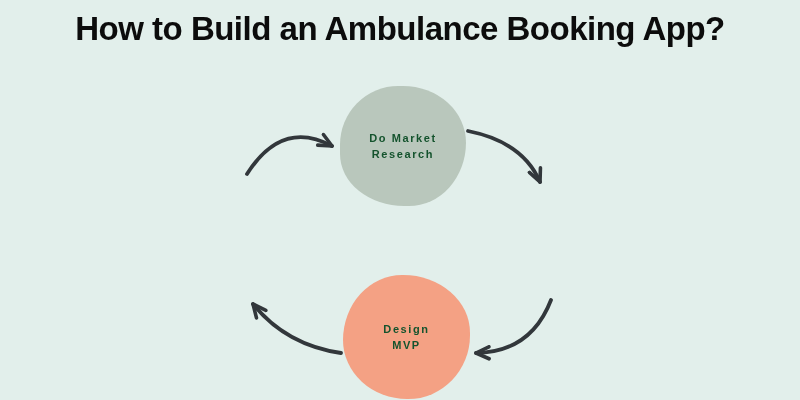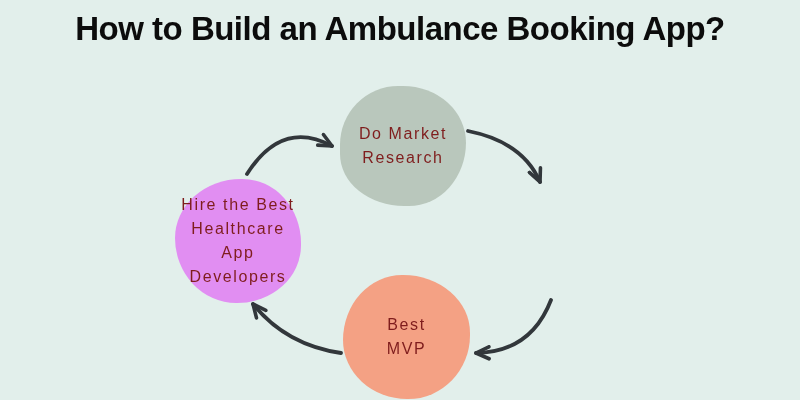--- a/index.html
+++ b/index.html
@@ -29,25 +29,25 @@
     top: 0;
   }
   .node {
     position: absolute;
     display: flex;
     align-items: center;
     justify-content: center;
     text-align: center;
   }
   .node .label {
-    font-size: 16px;
-    font-weight: normal;
+    font-size: 11px;
+    font-weight: bold;
     letter-spacing: 1.6px;
     line-height: 1.5;
-    color: #7f1d1d;
+    color: #14532d;
     white-space: pre-line;
   }
   .node-research {
     left: 340px; top: 86px; width: 126px; height: 120px;
     border-radius: 48% 52% 47% 53% / 51% 49% 55% 45%;
   }
   .node-design {
     left: 502px; top: 178px; width: 126px; height: 124px;
     border-radius: 52% 48% 53% 47% / 49% 51% 46% 54%;
   }
@@ -79,24 +79,18 @@
     <path d="M 341 353 Q 286 345 253 304" fill="none" stroke="#32373b" stroke-width="3.8" stroke-linecap="round" marker-end="url(#ah)"></path>
   </svg>
 
   <div class="node node-research" style="background-color: rgb(185, 199, 188);">
     <span class="label">Do Market
 Research</span>
   </div>
 
 
   <div class="node node-mvp" style="background-color: rgb(244, 161, 132);">
-    <span class="label">Best
+    <span class="label">Design
 MVP</span>
   </div>
 
-  <div class="node node-hire" style="background-color: rgb(225, 142, 242);">
-    <span class="label">Hire the Best
-Healthcare
-App
-Developers</span>
-  </div>
 
 </div>
 
 </body></html>

